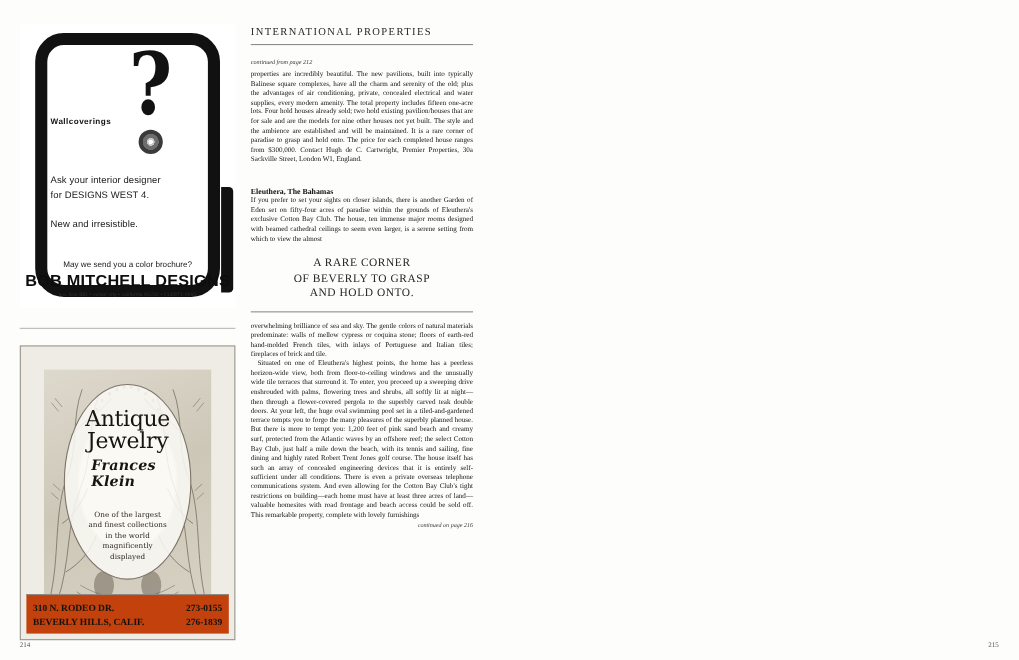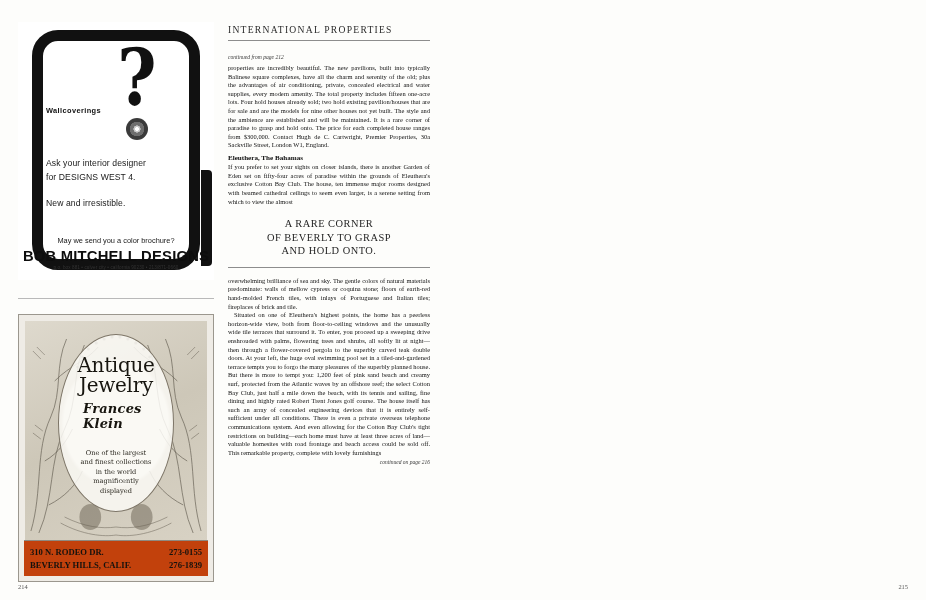--- a/index.html
+++ b/index.html
@@ -86,21 +86,21 @@
   }
 
   .ad-rule { position:absolute; left:0; width:196px; height:1px; background:#b9b9b9; }
 
   
   .aj-ad {
     position: absolute; left: 0; top: 292px;
     width: 196px; height: 268px;
     background: #efece6;
     border: 1px solid #9b978e;
-    padding: 6px;
+    padding: 21px;
   }
   .aj-art {
     position: relative; width: 100%; height: 222px;
     background:
       radial-gradient(ellipse 46% 44% at 50% 46%, #f7f5f0 0 62%, rgba(247,245,240,0) 66%),
       linear-gradient(155deg, #ded9cd 0%, #cdc7b8 48%, #d8d2c4 100%);
     overflow: hidden;
   }
   .aj-art svg { position: absolute; inset: 0; width: 100%; height: 100%; }
   .aj-oval {
@@ -159,21 +159,21 @@
   }
   .body-p {
     font-family: "Liberation Serif", serif;
     font-size: 6.45px; line-height: 1.335;
     color: #131313; text-align: justify; margin: 0;
     hyphens: none;
   }
   .body-p + .body-p { text-indent: 6px; }
   .sub-head {
     font-family: "Liberation Serif", serif; font-weight: 700;
-    font-size: 7.1px; color: #0c0c0c; margin: 4px 0 1px;
+    font-size: 7.1px; color: #0c0c0c; margin: 20px 0 1px;
   }
   .pull {
     text-align: center; margin: 11px 0 9px;
     font-family: "Liberation Serif", serif;
     font-size: 10.4px; line-height: 1.3; color: #262626;
     letter-spacing: .5px;
   }
   .pull-rule { height: 1px; background: #8d8d8d; margin-bottom: 9px; }
   .contd-bot {
     text-align: right; font-style: italic;

